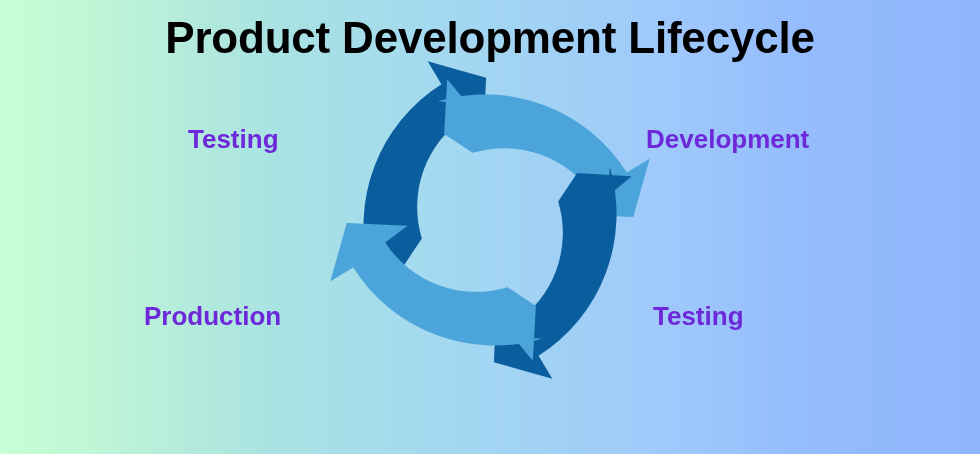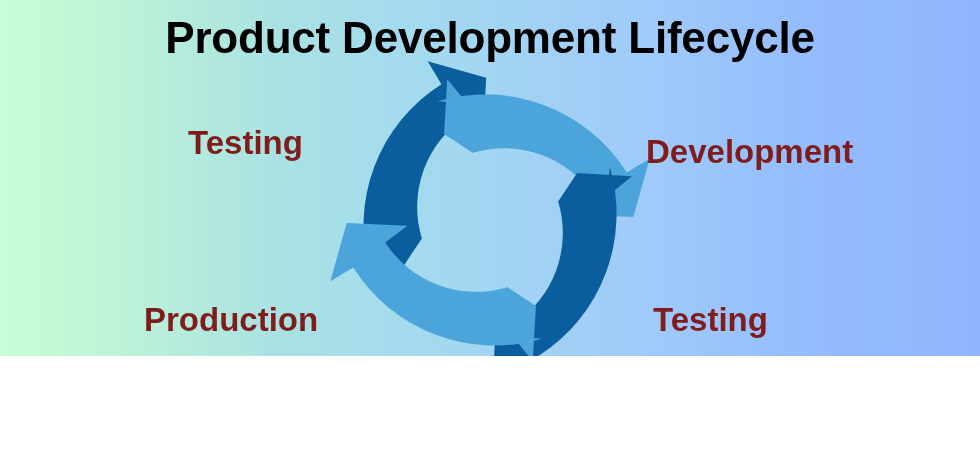--- a/index.html
+++ b/index.html
@@ -8,21 +8,21 @@
   }
   body {
     width: 980px;
     height: 454px;
     overflow: hidden;
     font-family: "Liberation Sans", sans-serif;
   }
   #poster {
     position: relative;
     width: 980px;
-    height: 356px;
+    height: 454px;
     overflow: hidden;
   }
   #bg-gradient {
     position: absolute;
     inset: 0;
     background: linear-gradient(to right,
         #c8fdd6 0%,
         #c2f7d6 8%,
         #b6ecdb 18%,
         #a9e2e2 28%,
@@ -42,34 +42,34 @@
     font-size: 44px;
     font-weight: bold;
     letter-spacing: -0.2px;
     color: #000000;
     line-height: 1.12;
     white-space: nowrap;
   }
   .stage-label {
     position: absolute;
     font-family: "Liberation Sans", sans-serif;
-    font-size: 33px;
+    font-size: 26px;
     font-weight: bold;
-    color: #7f1d1d;
+    color: #6d28d9;
     white-space: nowrap;
     line-height: 1;
     text-align: right;
   }
   #label-testing {
     left: 188px;
     top: 126px;
   }
   #label-development {
     left: 646px;
-    top: 135px;
+    top: 126px;
   }
   #label-production {
     left: 144px;
     top: 303px;
   }
   #label-staging {
     left: 653px;
     top: 303px;
   }
   #cycle-diagram {

